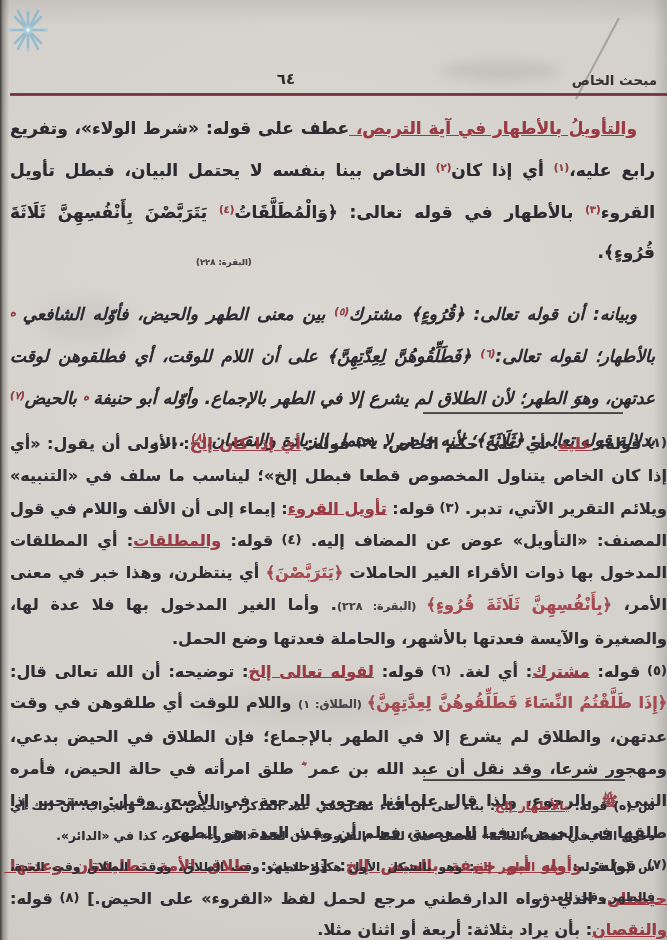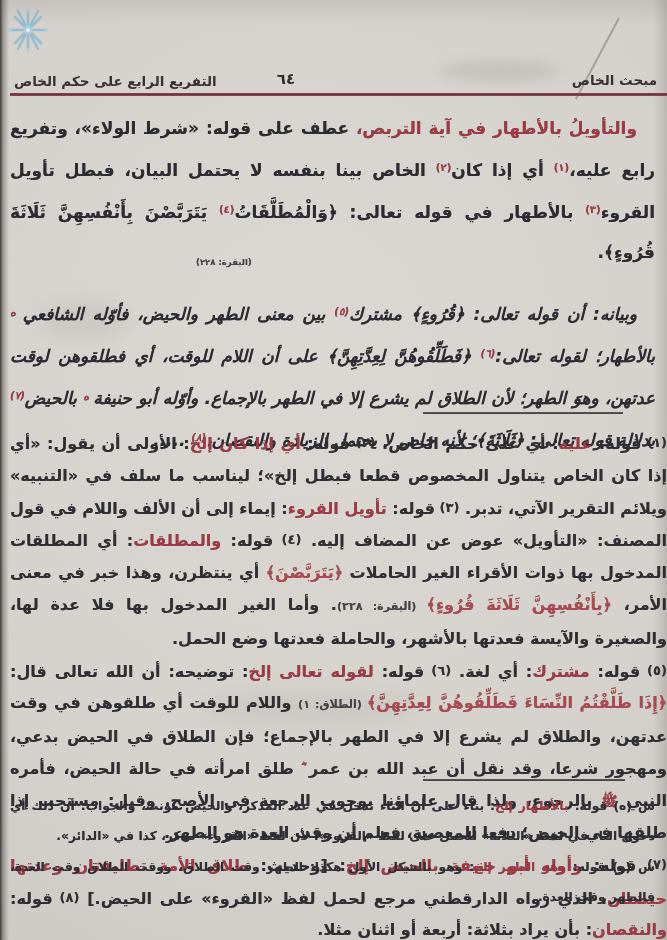--- a/index.html
+++ b/index.html
@@ -50,21 +50,21 @@
 
   .fn-block{position:absolute;right:0;left:10px;top:427px;font-size:16px;line-height:32px;font-weight:600;
     color:#2f2e34;text-shadow:0 0 .4px rgba(45,42,48,.5);}
   .bottom-block{position:absolute;right:12px;left:10px;top:791px;font-size:12.3px;line-height:30px;font-weight:600;
     color:#2f2e34;text-shadow:0 0 .4px rgba(45,42,48,.5);}
   .bottom-block .fn-par + .fn-par{margin-top:1px;}
 
   
   .seg{white-space:pre-wrap;}
   .s-ink{}
-  .s-red{color:var(--red);}
+  .s-red{color:var(--red);text-decoration:underline;}
   .s-verse{font-weight:800;}
   .s-redverse{color:var(--red-soft);font-weight:700;}
   .s-marker{color:var(--red);font-size:.6em;vertical-align:.5em;letter-spacing:-.5px;}
   .s-fnmark{font-size:.82em;vertical-align:.12em;}
   .s-siglum{color:var(--red);font-size:.66em;vertical-align:.35em;}
   .s-honorific{color:var(--red);font-size:.85em;}
   .s-tinyref{font-size:.7em;color:#46424a;}
 
   
   .stamp{position:absolute;left:8px;top:6px;width:46px;height:56px;opacity:.85;}
@@ -95,21 +95,20 @@
     </svg>
   </div>
 
   <div class="smudge smudge-1"></div>
   <div class="smudge smudge-2"></div>
   <div class="smudge smudge-3"></div>
   <div class="scratch"></div>
 
   <div class="hdr-right rtl">مبحث الخاص</div>
   <div class="hdr-num">٦٤</div>
-  <div class="hdr-left rtl">التفريع الرابع على حكم الخاص</div>
   <div class="hdr-rule"></div>
 
   <div class="body-block rtl">
     <div class="body-par"><span class="seg s-red">والتأويلُ بالأطهار في آية التربص، </span><span class="seg s-ink">عطف على قوله: «شرط الولاء»، وتفريع رابع عليه،</span><span class="seg s-marker">(١)</span><span class="seg s-ink"> أي إذا كان</span><span class="seg s-marker">(٢)</span><span class="seg s-ink"> الخاص بينا بنفسه لا يحتمل البيان، فبطل تأويل القروء</span><span class="seg s-marker">(٣)</span><span class="seg s-ink"> بالأطهار في قوله تعالى: </span><span class="seg s-verse">﴿وَالْمُطَلَّقَاتُ</span><span class="seg s-marker">(٤)</span><span class="seg s-verse"> يَتَرَبَّصْنَ بِأَنْفُسِهِنَّ ثَلَاثَةَ قُرُوءٍ﴾</span><span class="seg s-ink">.</span></div>
     <div class="body-par"><span class="seg s-ink">وبيانه: أن قوله تعالى: </span><span class="seg s-verse">﴿قُرُوءٍ﴾</span><span class="seg s-ink"> مشترك</span><span class="seg s-marker">(٥)</span><span class="seg s-ink"> بين معنى الطهر والحيض، فأوّله الشافعي</span><span class="seg s-siglum"> ه</span><span class="seg s-ink"> بالأطهار؛ لقوله تعالى:</span><span class="seg s-marker">(٦)</span><span class="seg s-verse"> ﴿فَطَلِّقُوهُنَّ لِعِدَّتِهِنَّ﴾</span><span class="seg s-ink"> على أن اللام للوقت، أي فطلقوهن لوقت عدتهن، وهوَ الطهر؛ لأن الطلاق لم يشرع إلا في الطهر بالإجماع. وأوّله أبو حنيفة</span><span class="seg s-siglum"> ه</span><span class="seg s-ink"> بالحيض</span><span class="seg s-marker">(٧)</span><span class="seg s-ink"> بدلالة قوله تعالى: </span><span class="seg s-verse">﴿ثَلَاثَةَ﴾</span><span class="seg s-ink">؛ لأنه خاص لا يحتمل الزيادة والنقصان،</span><span class="seg s-marker">(٨)</span><span class="seg s-ink"> .....</span></div>
     <span class="ayah-ref">(البقرة: ٢٢٨)</span>
   </div>
 
   <div class="sep sep-1"></div>
   <div class="fn-block rtl">

